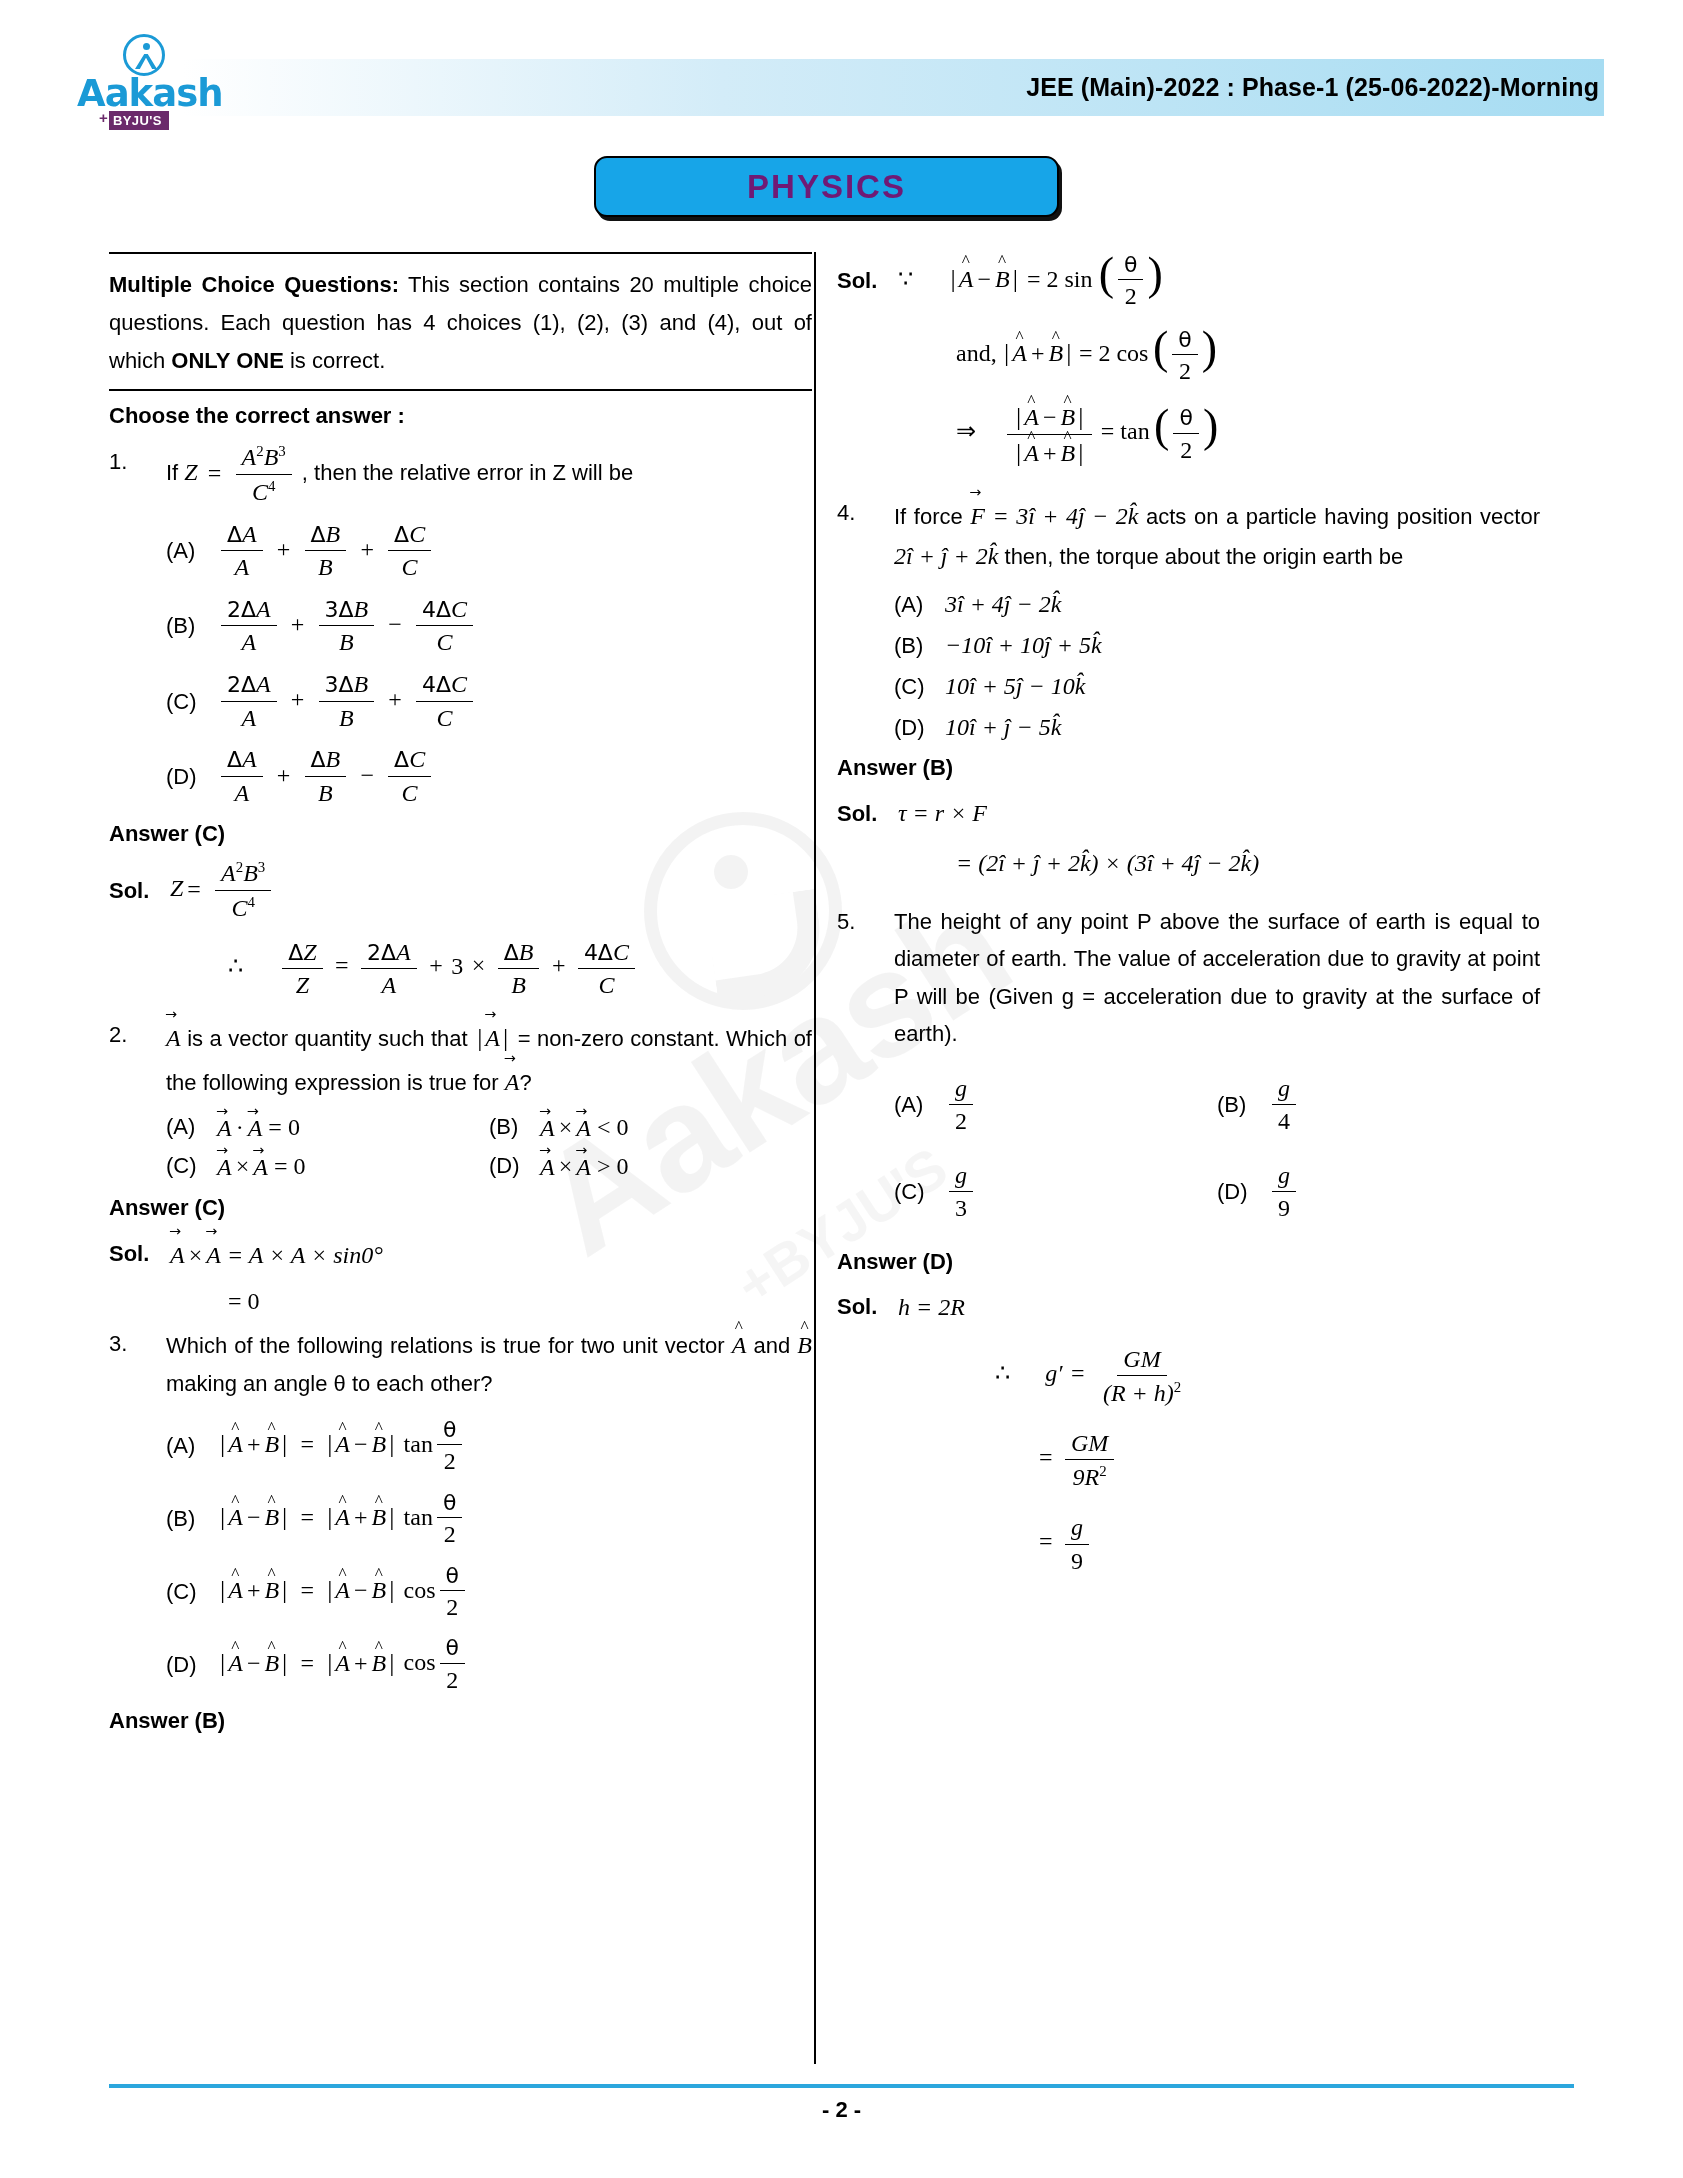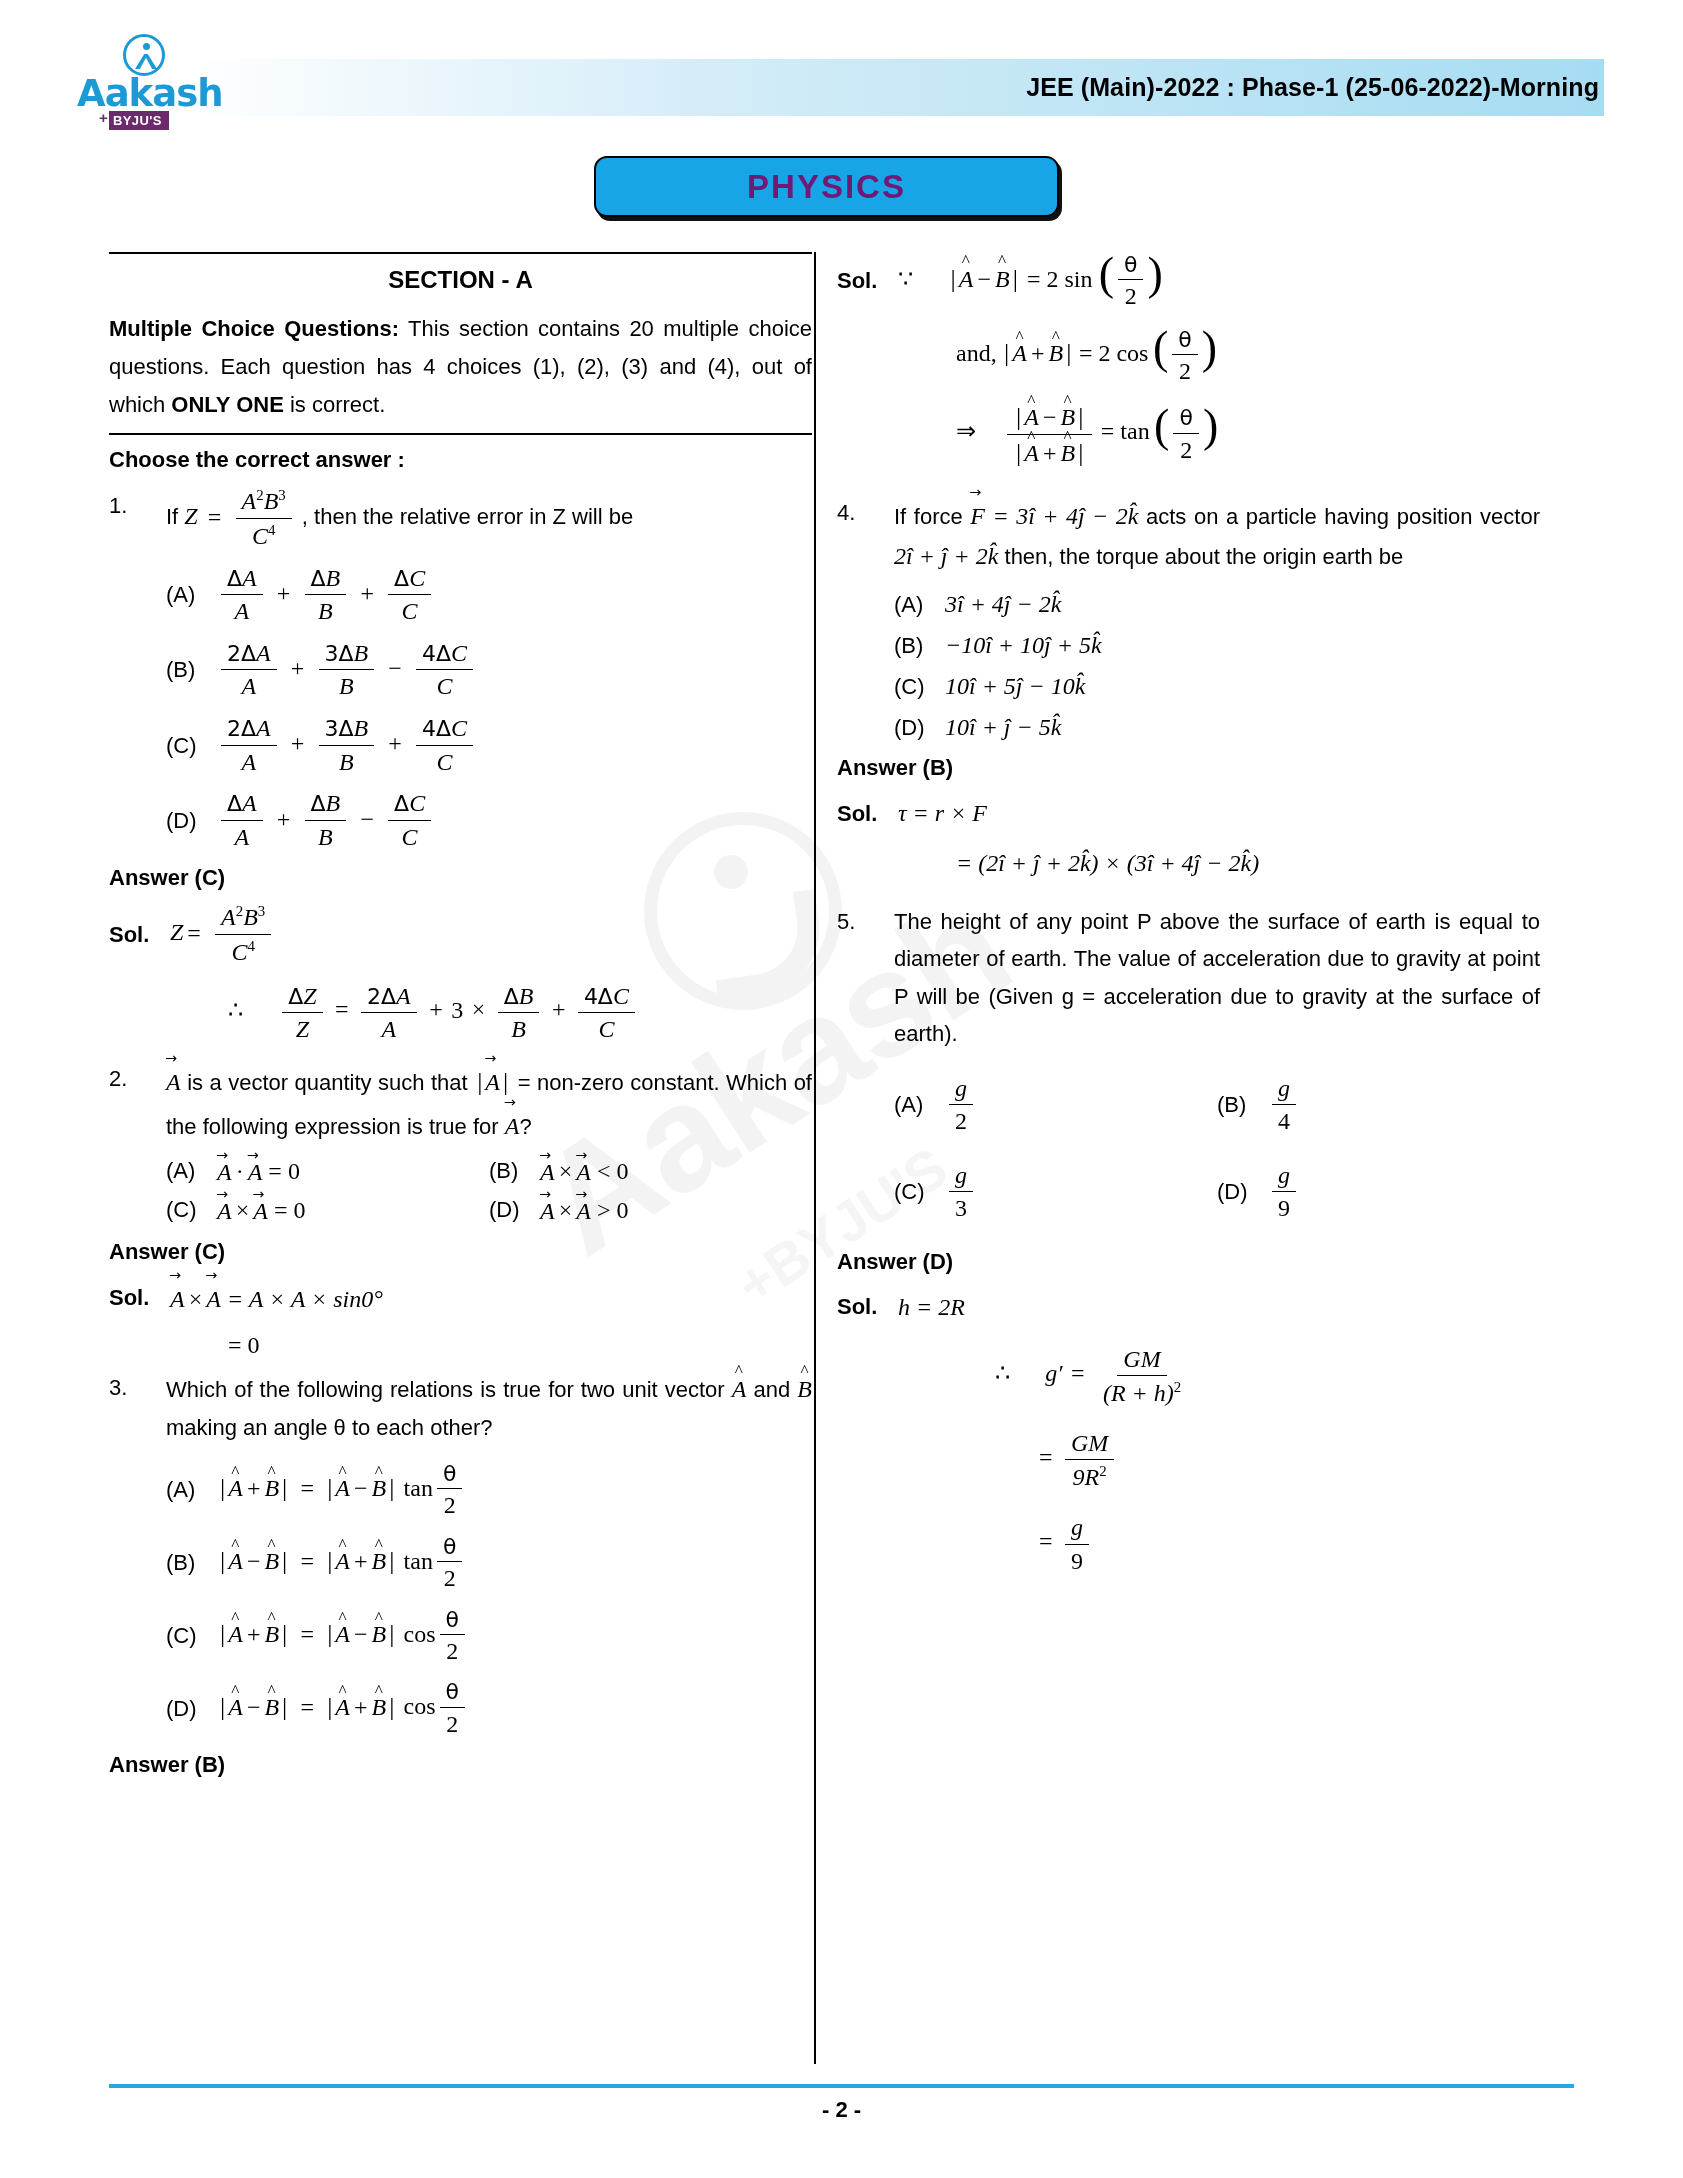--- a/index.html
+++ b/index.html
@@ -230,21 +230,20 @@
 <div class="subject">
   <span>PHYSICS</span>
 </div>
 
 <div class="page">
   <div class="vdivider"></div>
 
   <div class="col col-left">
 
     <div class="hrule"></div>
-    <div class="sec-title">SECTION - A</div>
 
     <div class="para">
       <span class="bold">Multiple Choice Questions:</span><span> This section contains 20 multiple choice questions. Each question has 4 choices (1), (2), (3) and (4), out of which </span><span class="bold">ONLY ONE</span><span> is correct.</span>
     </div>
 
     <div class="hrule"></div>
     <div class="choose">Choose the correct answer :</div>
 
     <div class="qrow">
       <div class="qnum">1.</div>

